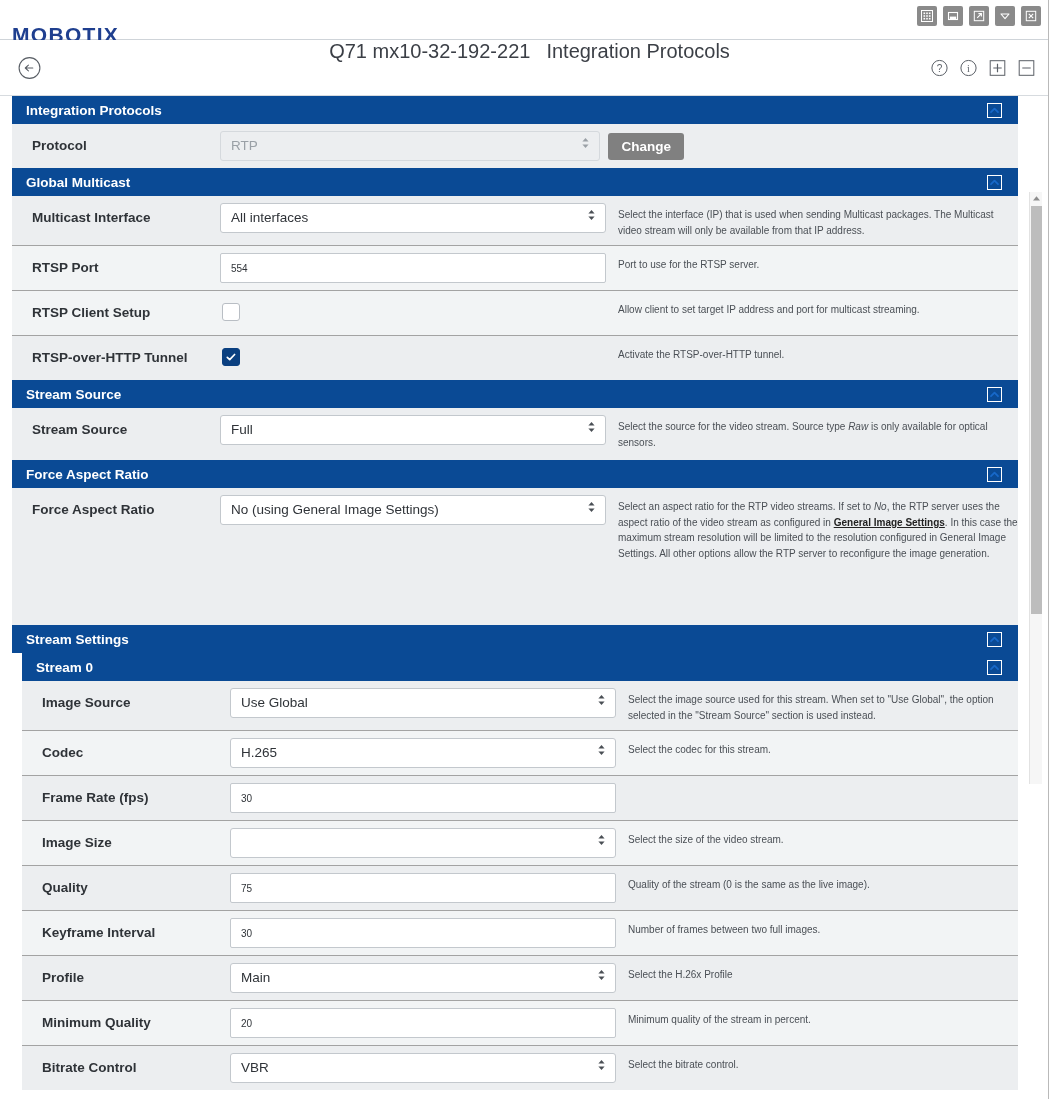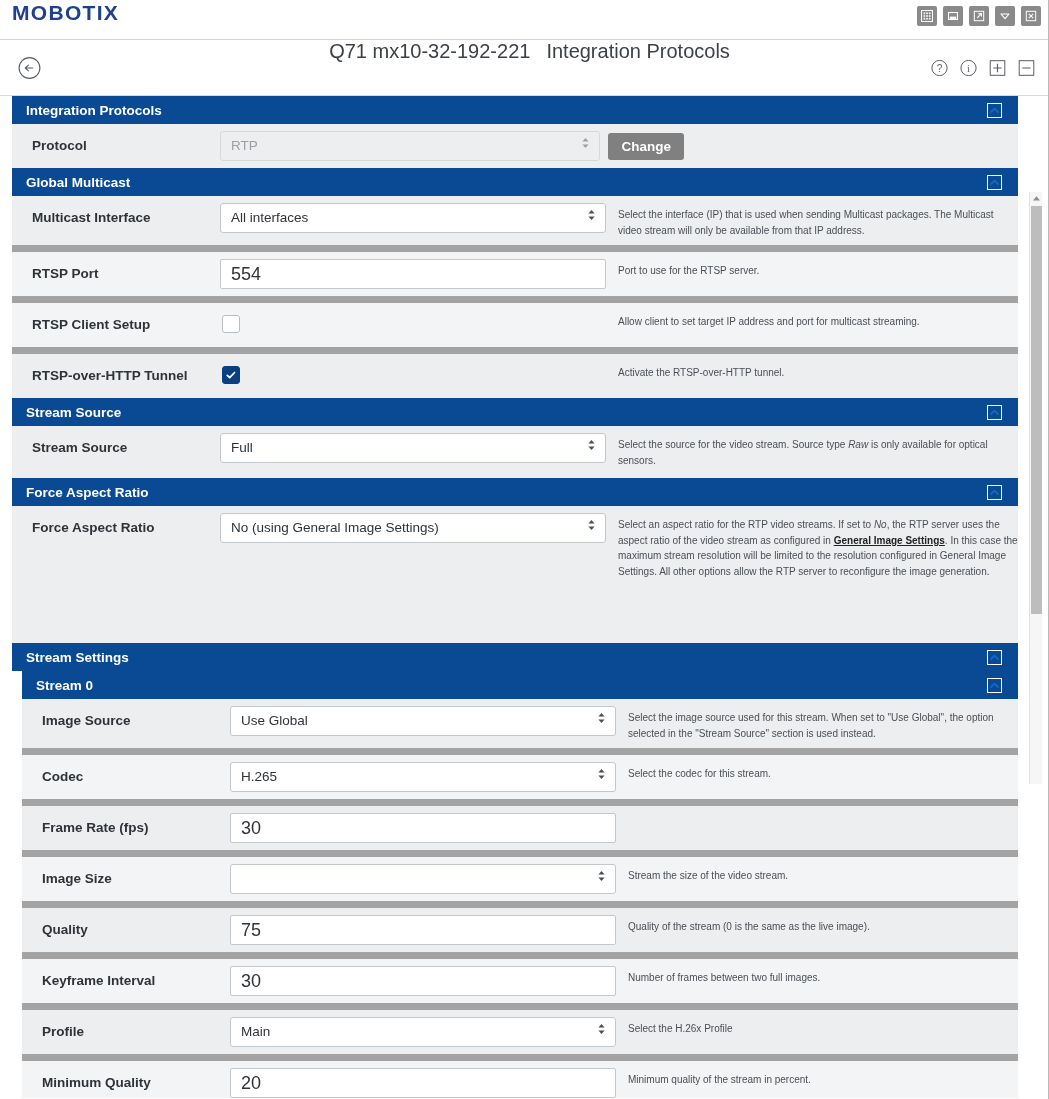--- a/index.html
+++ b/index.html
@@ -13,21 +13,21 @@
 
   
   .brandbar {
     position: relative;
     height: 40px;
     background: #ffffff;
     border-bottom: 1px solid #cfd4d9;
   }
   .logo {
     position: absolute;
-    left: 12px; top: 1px;
+    left: 12px; top: 23px;
     font-size: 21px;
     font-weight: 700;
     letter-spacing: 1.3px;
     color: #1f3f8f;
     font-family: "Liberation Sans", sans-serif;
   }
   .winbtns {
     position: absolute;
     right: 8px; top: 6px;
     display: flex;
@@ -115,21 +115,21 @@
   }
   .collapse-box svg { display:block; }
 
   
   .sect-body { background: #eceef0; }
   .row {
     display: flex;
     align-items: flex-start;
     min-height: 38px;
     padding: 7px 0 7px 0;
-    border-bottom: 7px solid #a3a3a3;
+    border-bottom: 1px solid #a3a3a3;
     background: #eceef0;
   }
   .row.alt { background: #f2f4f5; }
   .row:last-child { border-bottom: none; }
 
   .lbl {
     width: 208px;
     flex: 0 0 208px;
     padding-left: 20px;
     font-size: 13.5px;
@@ -182,21 +182,21 @@
     position: absolute;
     right: 9px; top: 50%;
     transform: translateY(-50%);
   }
   .txt {
     width: 386px;
     height: 30px;
     background: #ffffff;
     border: 1px solid #c3c8cd;
     border-radius: 2px;
-    font-size: 18px;
+    font-size: 10px;
     color: #2f3338;
     line-height: 28px;
     padding: 0 10px;
   }
   .protorow .ctl { display: flex; align-items: center; gap: 8px; flex: 0 0 470px; width:470px;}
   .protorow .sel { width: 386px; }
   .btn-change {
     background: #808080;
     color: #ffffff;
     font-size: 13.5px;
@@ -504,21 +504,21 @@
       <div class="row alt">
         <div class="lbl">Image Size</div>
         <div class="ctl">
           <div class="sel">
               <span class="arrows"><svg width="9" height="14" viewBox="0 0 9 14">
                   <path d="M4.5 2 L7.6 5.6 H1.4 Z" fill="#4a4f55"></path>
                   <path d="M4.5 12 L7.6 8.4 H1.4 Z" fill="#4a4f55"></path>
                 </svg></span>
             </div>
         </div>
-        <div class="desc">Stream the size of the video stream.</div>
+        <div class="desc">Select the size of the video stream.</div>
       </div>
 
       <div class="row">
         <div class="lbl">Quality</div>
         <div class="ctl">
           <input class="txt" type="text" value="75" style="">
         </div>
         <div class="desc">Quality of the stream (0 is the same as the live image).</div>
       </div>
 

